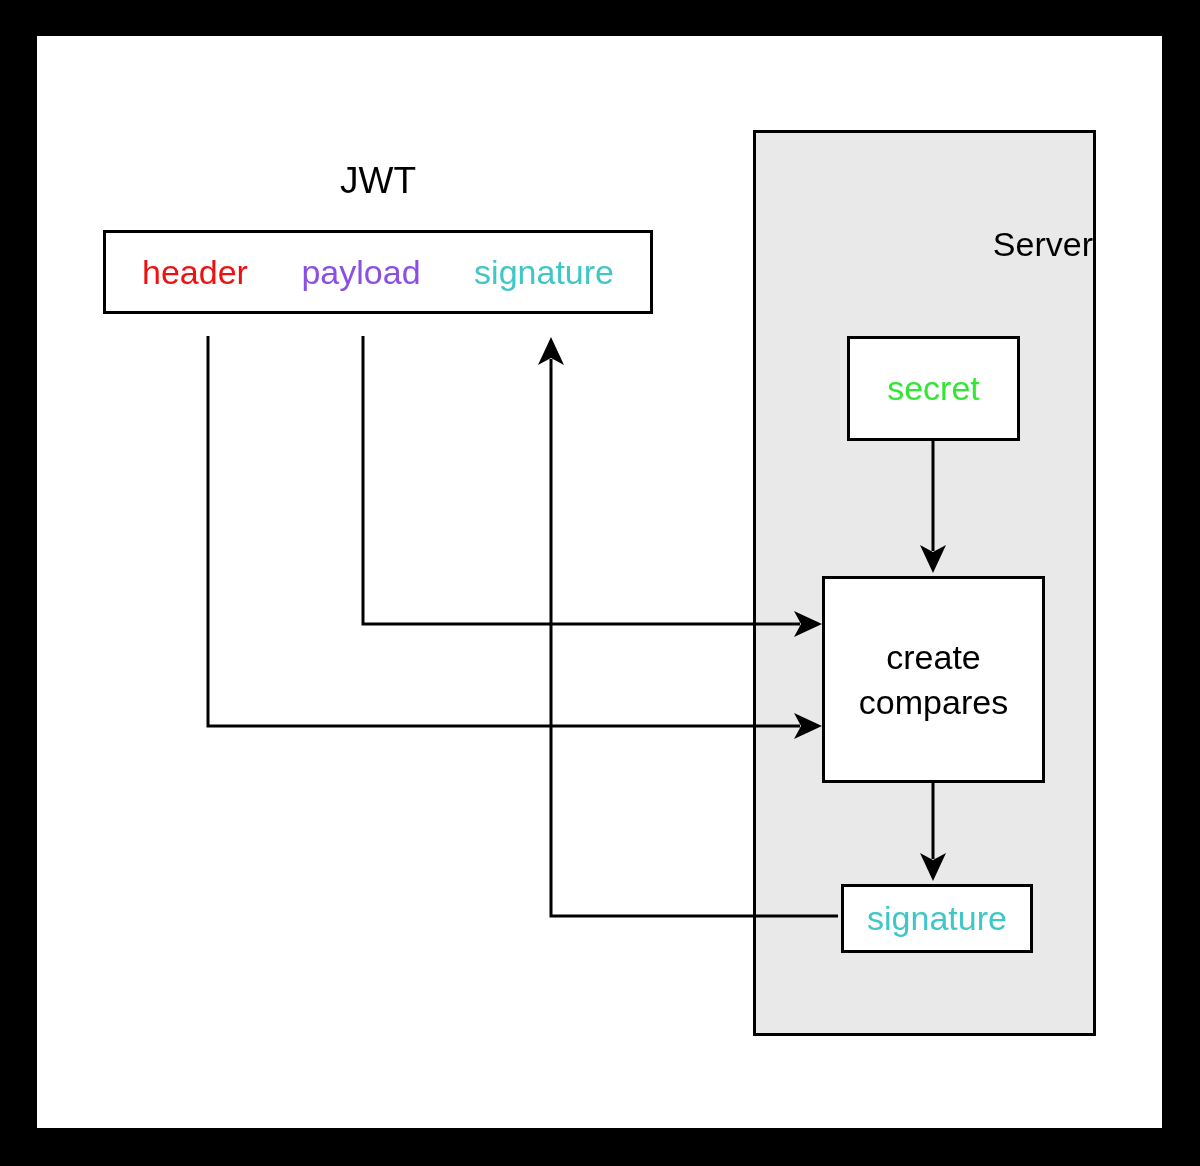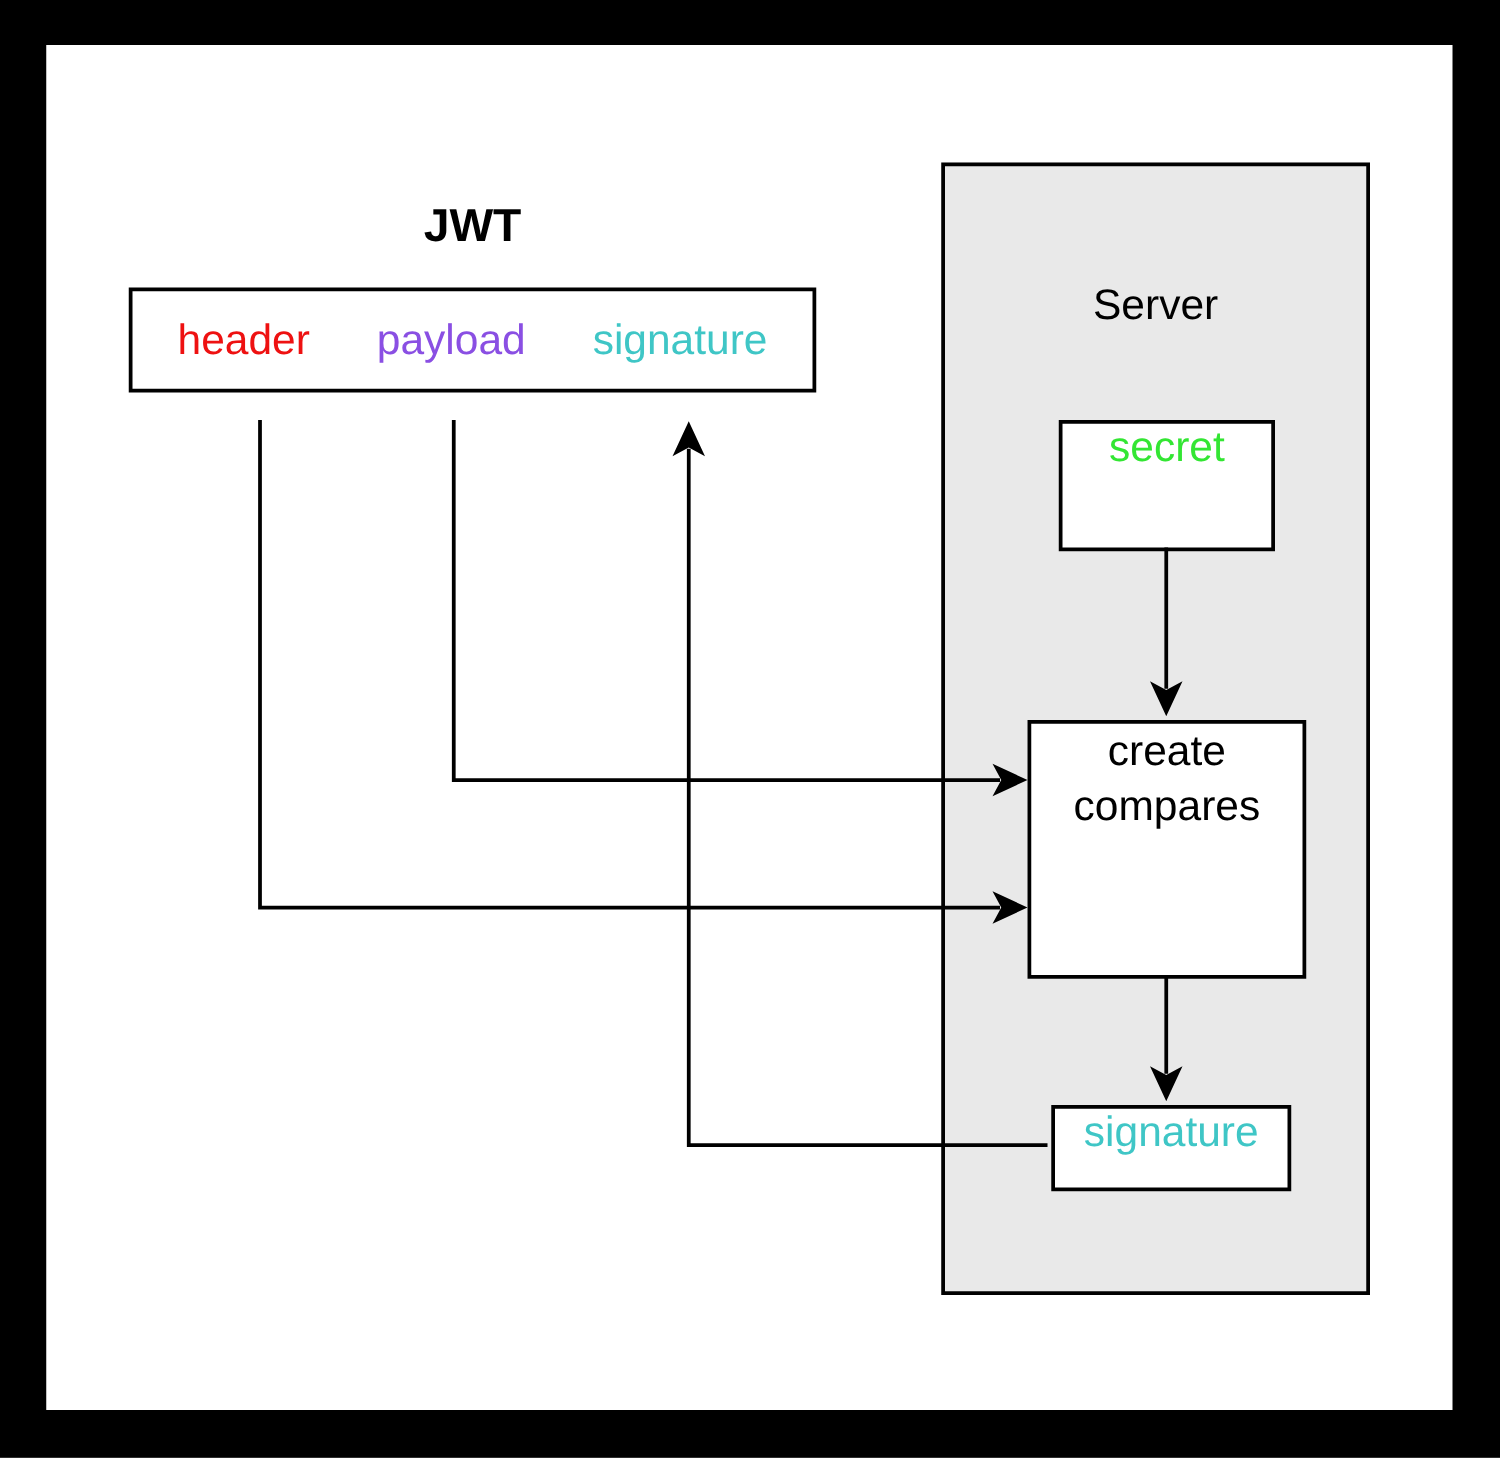--- a/index.html
+++ b/index.html
@@ -24,21 +24,21 @@
     background: #ffffff;
   }
   
   .jwt-title {
     position: absolute;
     left: 103px;
     top: 160px;
     width: 550px;
     text-align: center;
     font-size: 37px;
-    font-weight: bold;
+    font-weight: normal;
     color: #000000;
     z-index: 2;
   }
   .jwt-box {
     position: absolute;
     left: 103px;
     top: 230px;
     width: 550px;
     height: 84px;
     box-sizing: border-box;
@@ -64,31 +64,31 @@
     box-sizing: border-box;
     background: #e9e9e9;
     border: 3px solid #000000;
     z-index: 1;
   }
   .server-title {
     position: absolute;
     left: 0;
     top: 92px;
     width: 100%;
-    text-align: center;
+    text-align: right;
     font-size: 34px;
     color: #000000;
   }
   .node {
     position: absolute;
     box-sizing: border-box;
     background: #ffffff;
     border: 3px solid #000000;
     display: flex;
-    align-items: flex-start;
+    align-items: center;
     justify-content: center;
     text-align: center;
     font-size: 34px;
   }
   .secret-box {
     left: 91px;
     top: 203px;
     width: 173px;
     height: 105px;
     color: #33e633;

